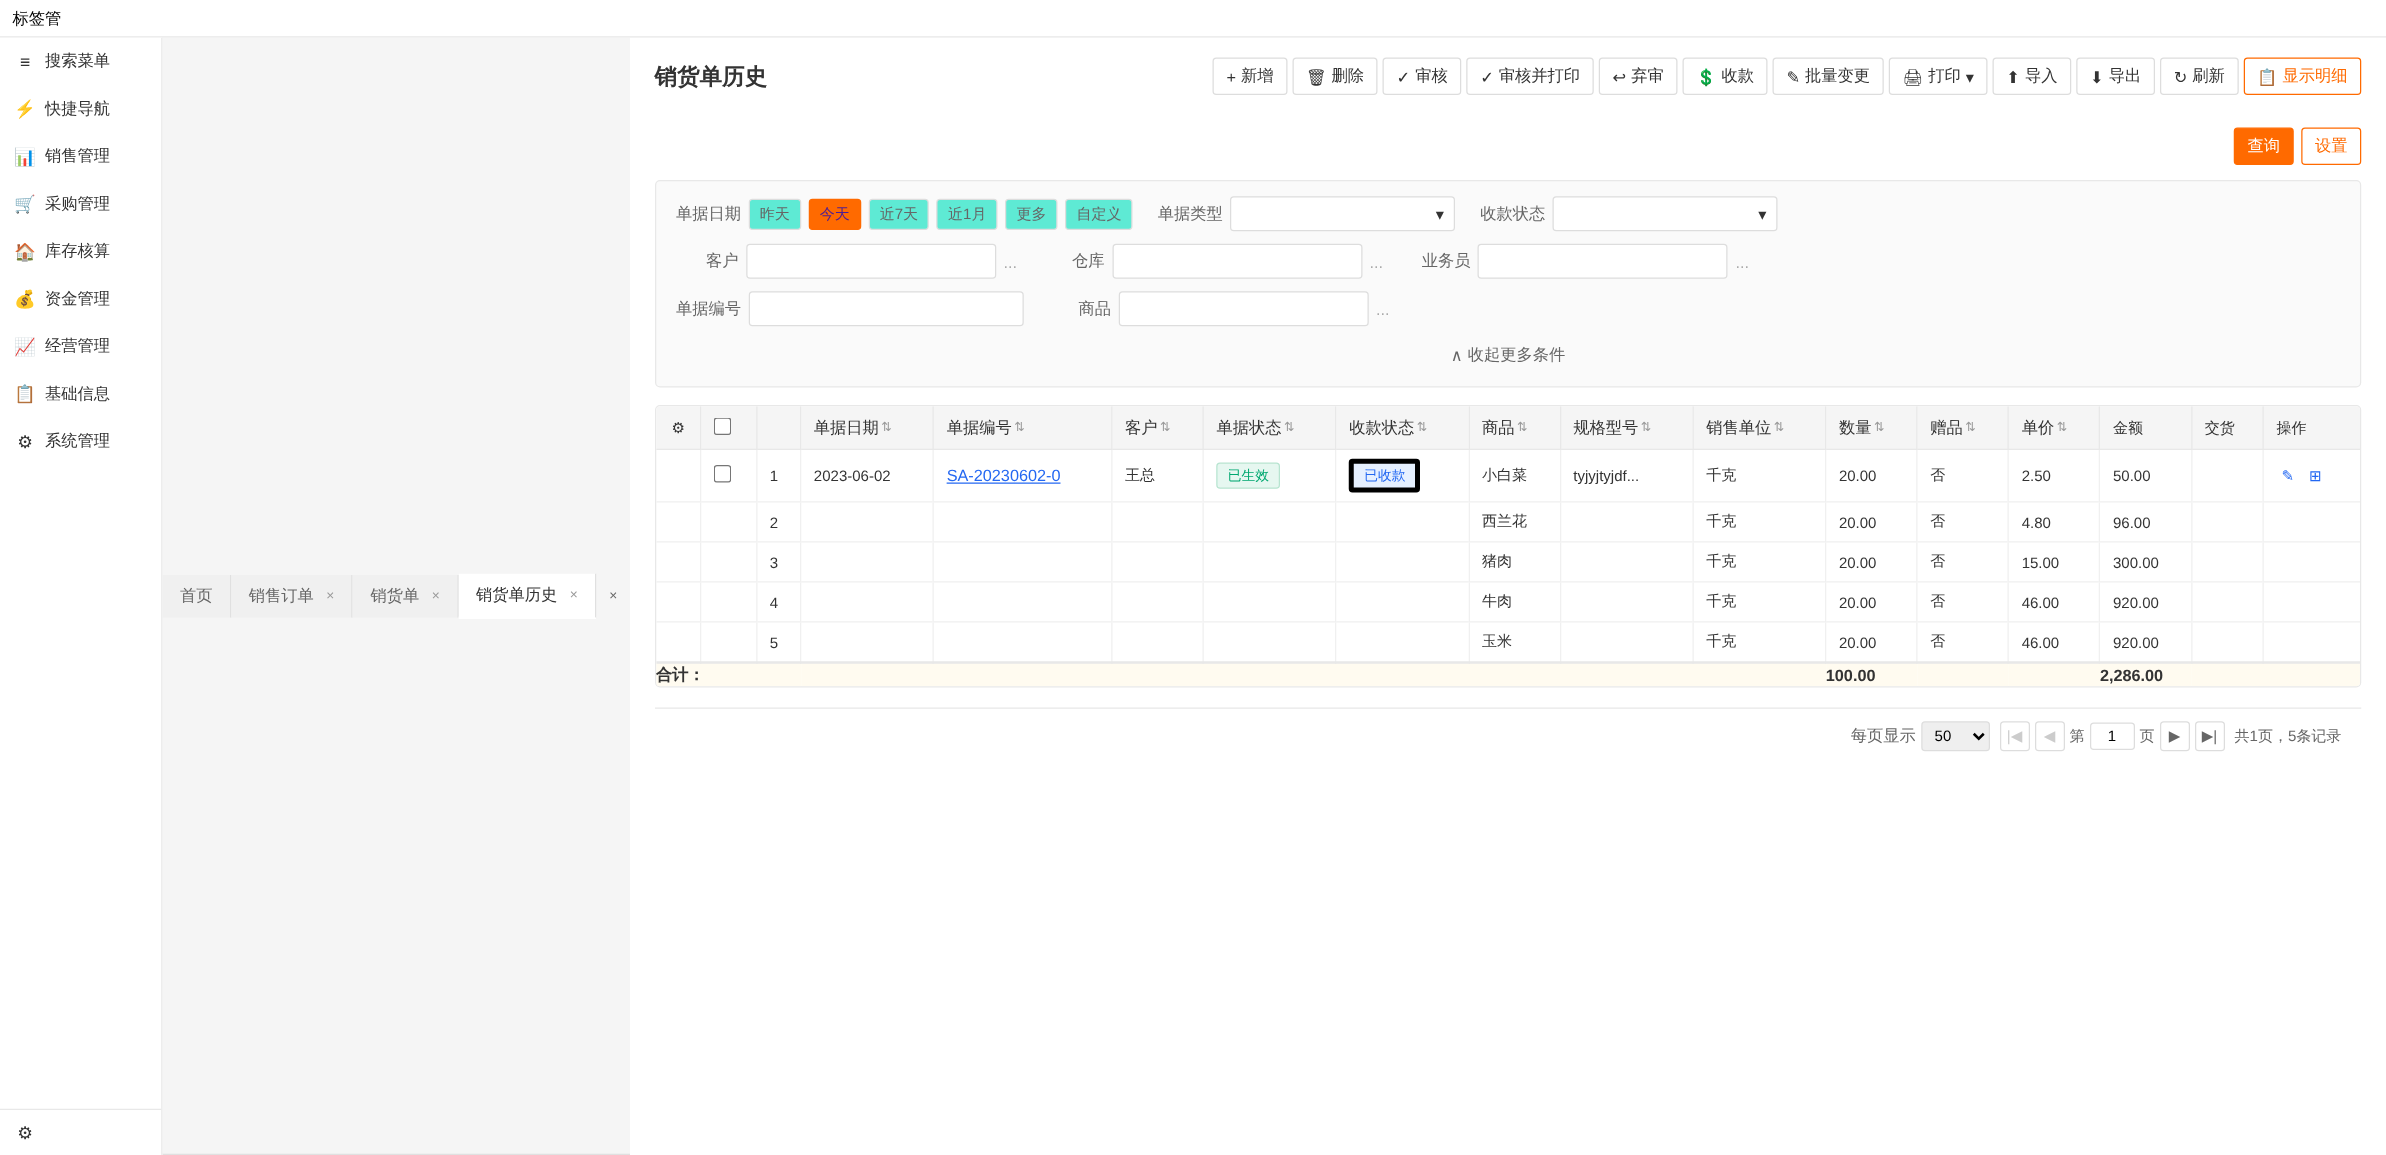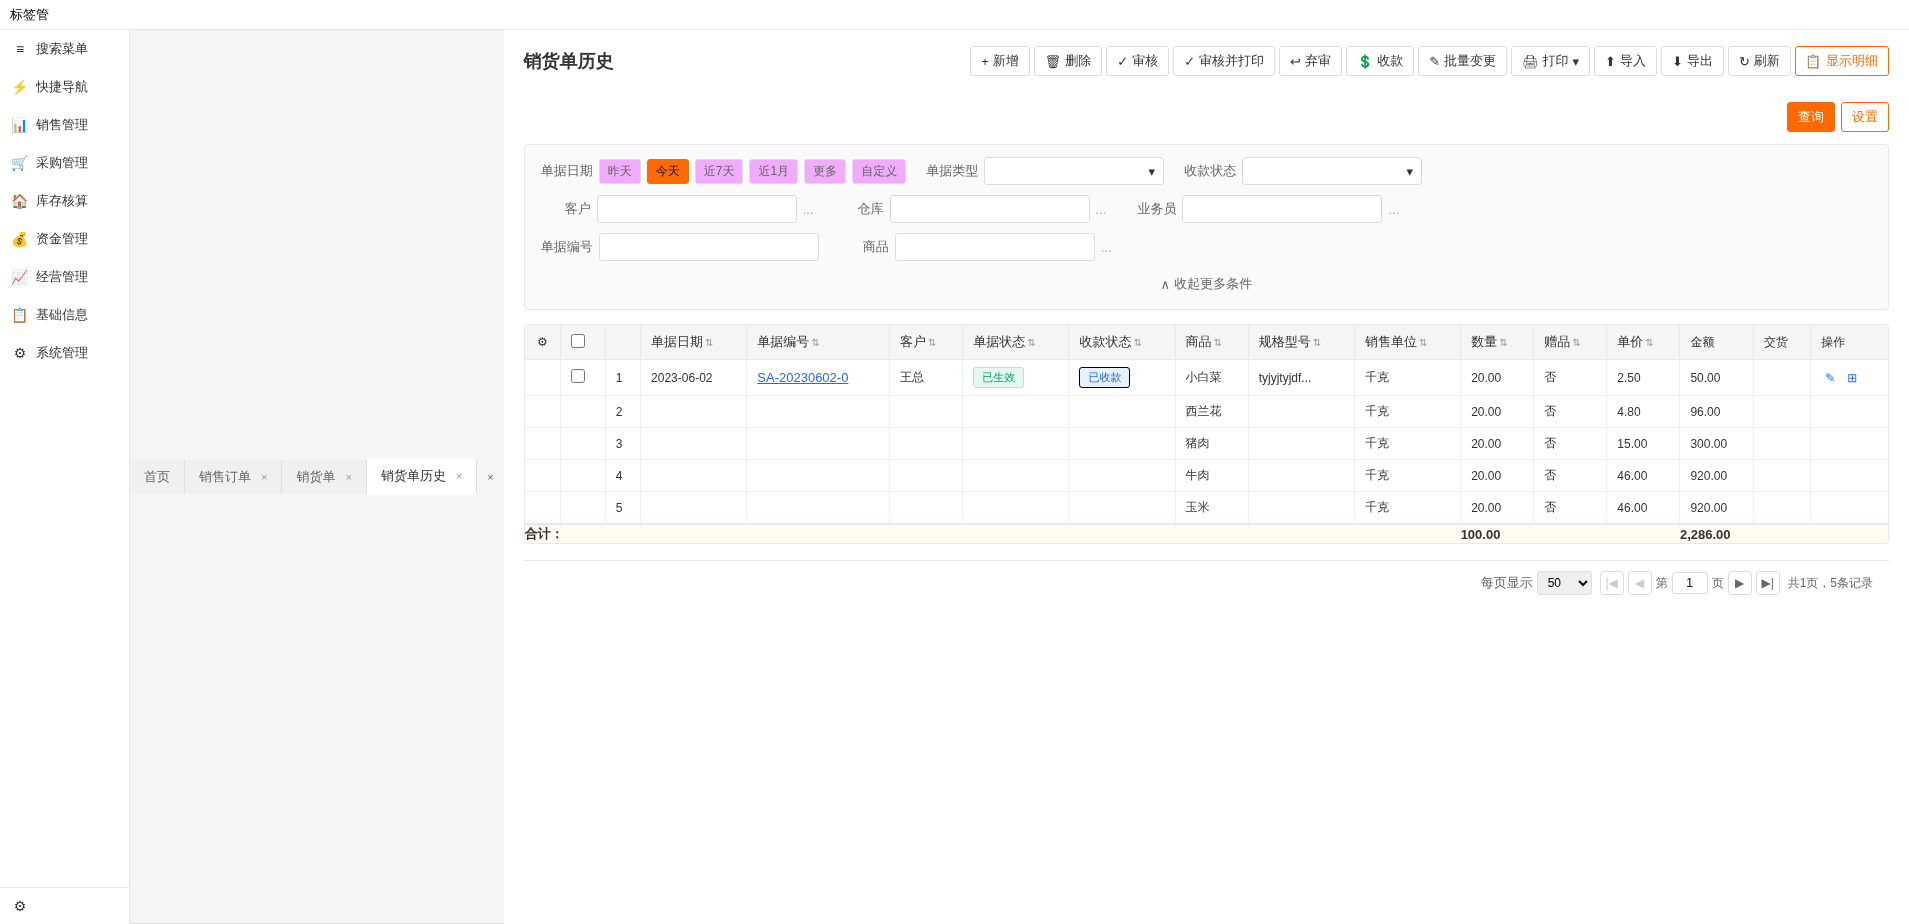--- a/index.html
+++ b/index.html
@@ -42,40 +42,40 @@
     
     
     .filter-area { background: #fafafa; border: 1px solid #e8e8e8; border-radius: 4px; padding: 12px 16px; margin-bottom: 14px; }
     .filter-row { display: flex; align-items: center; gap: 20px; margin-bottom: 10px; flex-wrap: wrap; }
     .filter-row:last-child { margin-bottom: 0; }
     .filter-item { display: flex; align-items: center; gap: 6px; }
     .filter-label { color: #666; white-space: nowrap; min-width: 50px; text-align: right; }
     .filter-input { border: 1px solid #ddd; border-radius: 3px; padding: 4px 8px; font-size: 12px; color: #333; background: #fff; min-width: 160px; height: 28px; }
     .filter-select { border: 1px solid #ddd; border-radius: 3px; padding: 4px 8px; font-size: 12px; color: #333; background: #fff; min-width: 200px; height: 28px; display: flex; align-items: center; justify-content: space-between; cursor: pointer; }
     .filter-date-group { display: flex; align-items: center; gap: 6px; }
-    .date-btn { padding: 3px 8px; border: 1px solid #ddd; border-radius: 3px; cursor: pointer; font-size: 12px; color: #666; background: #f0abfc; }
-    .date-btn.active { background: #ff6a00; color: #0f172a; border-color: #ff6a00; }
+    .date-btn { padding: 3px 8px; border: 1px solid #ddd; border-radius: 3px; cursor: pointer; font-size: 12px; color: #666; background: #5eead4; }
+    .date-btn.active { background: #ff6a00; color: #4c1d95; border-color: #ff6a00; }
     .date-range { font-size: 12px; color: #666; }
     .filter-dots { color: #aaa; cursor: pointer; }
     .collapse-btn { display: flex; align-items: center; justify-content: center; color: #666; cursor: pointer; font-size: 12px; gap: 4px; padding: 4px; }
     
     
     .table-container { border: 1px solid #e8e8e8; border-radius: 4px; overflow: hidden; }
     table { width: 100%; border-collapse: collapse; }
     thead { background: #f5f5f5; }
     thead th { padding: 8px 10px; text-align: left; color: #333; font-weight: normal; border-bottom: 1px solid #e8e8e8; border-right: 1px solid #e8e8e8; white-space: nowrap; font-size: 12px; }
     thead th:last-child { border-right: none; }
     .th-sort { display: flex; align-items: center; gap: 2px; }
     .sort-icon { color: #999; font-size: 10px; }
     tbody tr { border-bottom: 1px solid #f0f0f0; }
     tbody td { padding: 7px 10px; color: #333; border-right: 1px solid #f0f0f0; font-size: 12px; }
     tbody td:last-child { border-right: none; }
     .badge { display: inline-flex; align-items: center; justify-content: center; padding: 2px 8px; border-radius: 3px; font-size: 11px; }
     .badge-green { background: #e6f7f0; color: #00a870; border: 1px solid #b7e4d0; }
-    .badge-blue { background: #e6f0ff; color: #2468f2; border: 1px solid #000000; }
+    .badge-blue { background: #e6f0ff; color: #2468f2; border: 4px solid #000000; }
     .link-text { color: #2468f2; cursor: pointer; text-decoration: underline; }
     .op-btn { color: #2468f2; cursor: pointer; font-size: 12px; padding: 2px 4px; }
     
     
     .summary-row { background: #fffbf0; border-top: 2px solid #e8e8e8; }
     .summary-row td { font-weight: bold; color: #333; margin-left: 27px; }
     
     
     .pagination { display: flex; align-items: center; justify-content: flex-end; padding: 10px 16px; gap: 8px; background: #fff; border-top: 1px solid #e8e8e8; margin-top: 16px; }
     .page-size-select { display: flex; align-items: center; gap: 4px; font-size: 12px; color: #666; }

